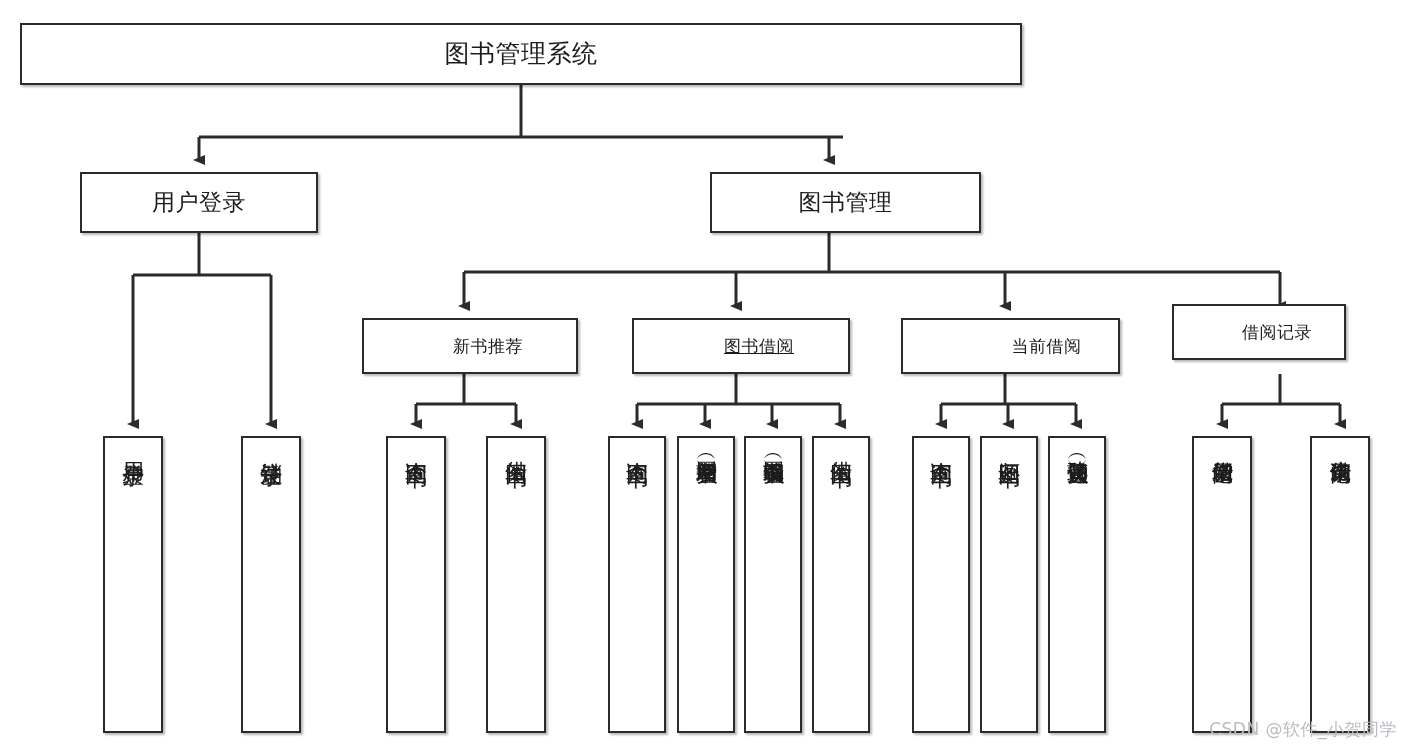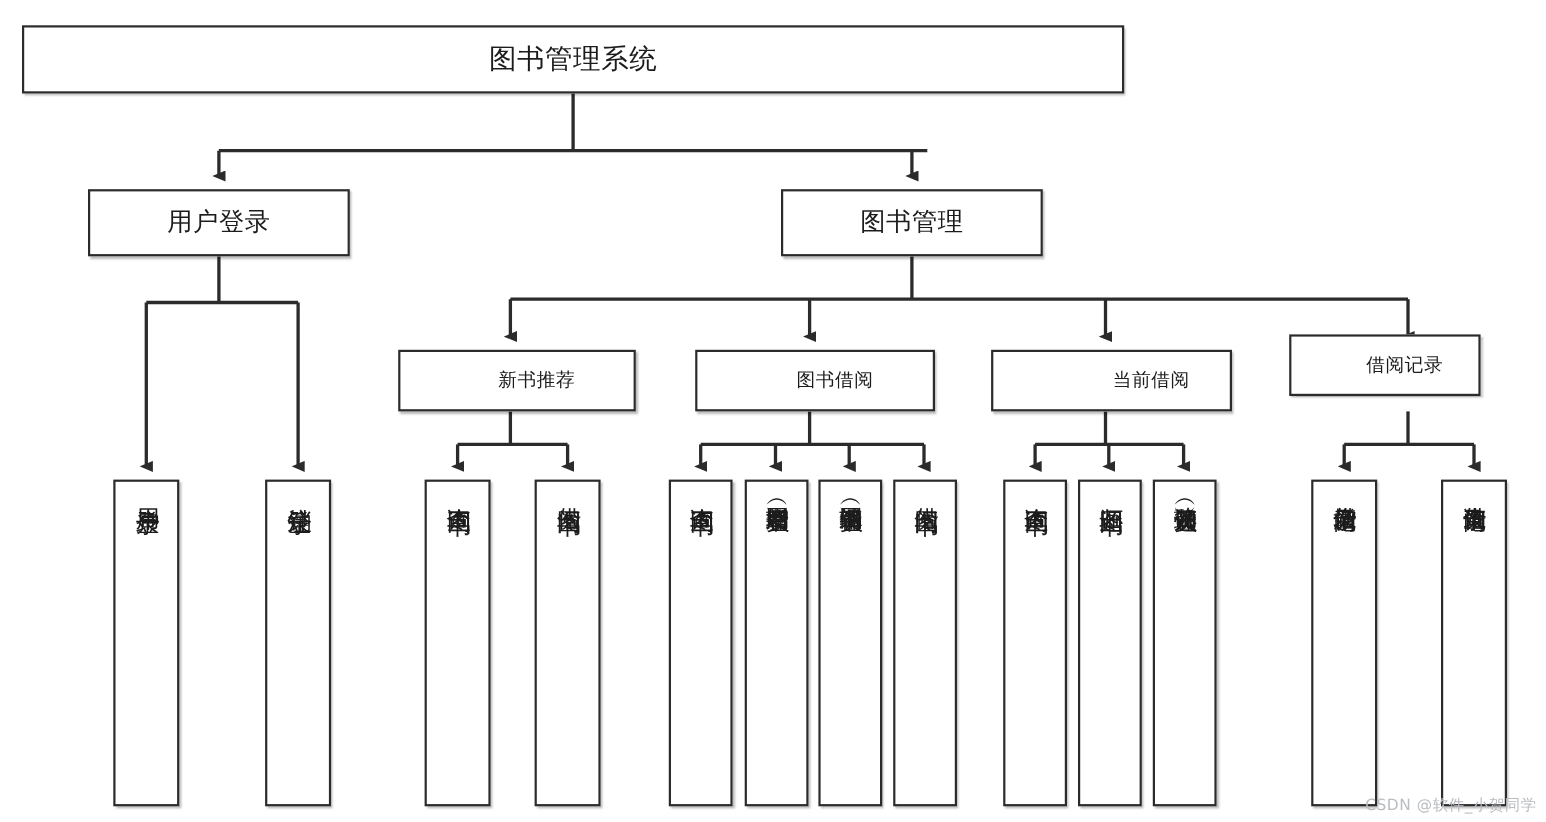--- a/index.html
+++ b/index.html
@@ -58,21 +58,21 @@
     white-space: nowrap;
   }
   .node.leaf.tall .lbl {
     font-size: 21px;
     letter-spacing: 0.5px;
   }
   .watermark {
     position: absolute;
     right: 8px;
     bottom: 6px;
-    font-size: 14px;
+    font-size: 17px;
     color: #b9bcc0;
     letter-spacing: 0.5px;
     z-index: 5;
     white-space: nowrap;
   }
 </style>
 </head>
 <body>
 
 <div id="canvas">
@@ -127,28 +127,28 @@
     </g>
   </svg>
 
   <div class="node root" style="left:20px; top:23px; width:1002px; height:62px;">
     <span class="lbl">图书管理系统</span>
   </div>
 
   <div class="node lvl1" style="left:80px; top:172px; width:238px; height:61px;">
     <span class="lbl">用户登录</span>
   </div>
-  <div class="node lvl1" style="left:710px; top:172px; width:238px; height:61px;">
+  <div class="node lvl1" style="left:710px; top:172px; width:271px; height:61px;">
     <span class="lbl">图书管理</span>
   </div>
 
   <div class="node lvl2" style="left:362px; top:318px; width:216px; height:56px;">
     <span class="lbl">新书推荐</span>
   </div>
-  <div class="node lvl2" style="left:632px; top:318px; width:218px; height:56px;">
+  <div class="node lvl2" style="left:632px; top:318px; width:218px; height:56px;text-decoration:underline;">
     <span class="lbl">图书借阅</span>
   </div>
   <div class="node lvl2" style="left:901px; top:318px; width:219px; height:56px;padding-left:36px;">
     <span class="lbl">当前借阅</span>
   </div>
   <div class="node lvl2" style="left:1172px; top:304px; width:174px; height:56px;">
     <span class="lbl">借阅记录</span>
   </div>
 
   <div class="node leaf" style="left:103px; top:436px; width:60px; height:297px;">

